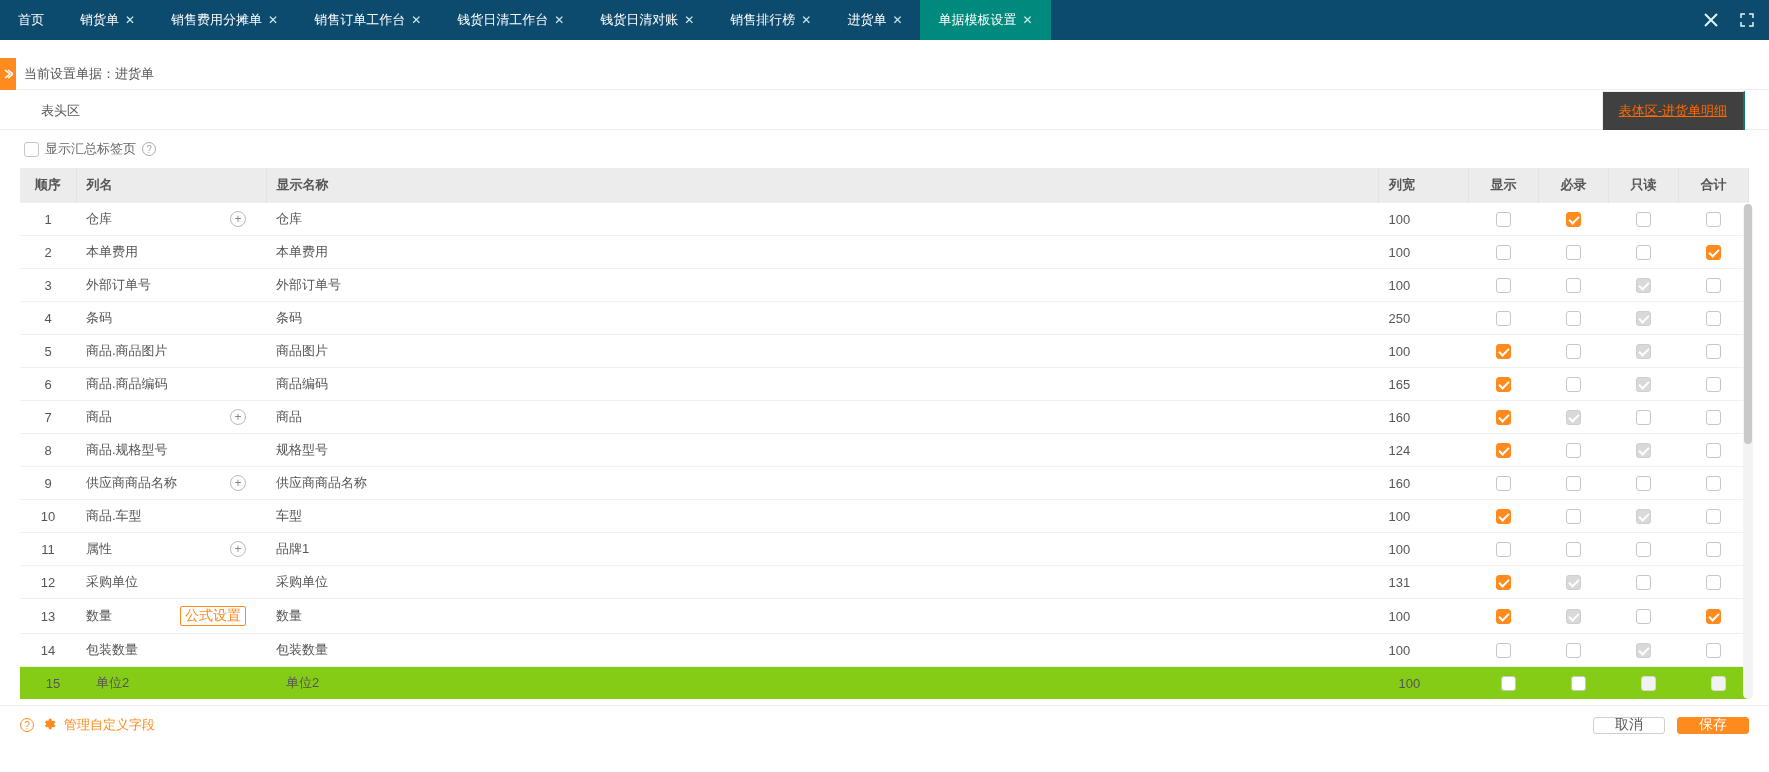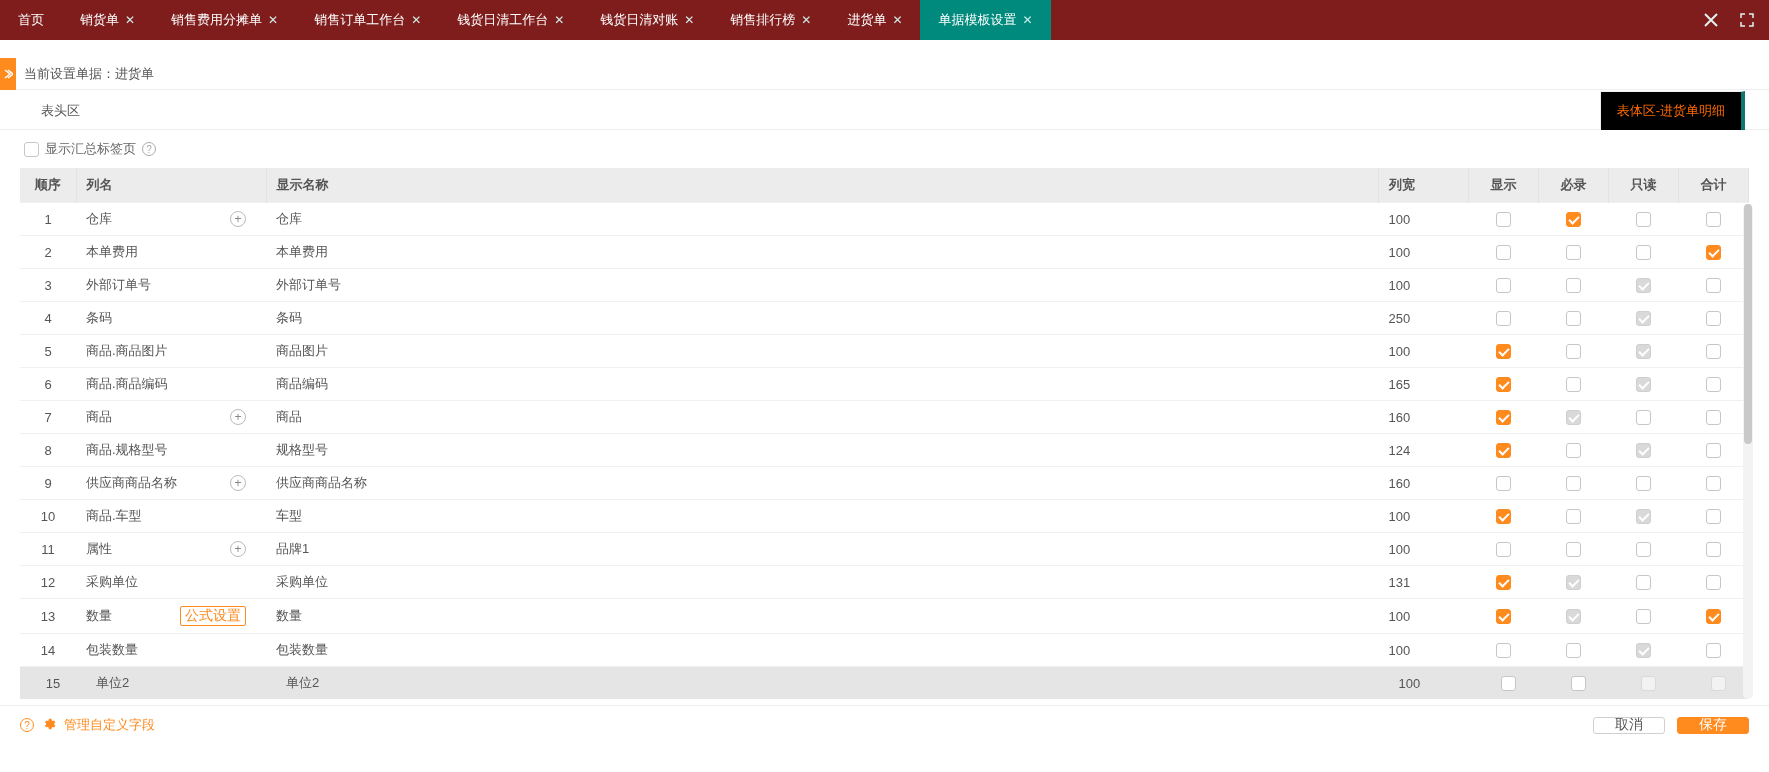--- a/index.html
+++ b/index.html
@@ -6,21 +6,21 @@
   body {
     font-family: "Microsoft YaHei", "PingFang SC", Arial, sans-serif;
     font-size: 13px;
     color: #333;
     background: #fff;
     width: 1769px;
   }
   
   .topbar {
     height: 40px;
-    background: #7f1d1d;
+    background: #0c4a6e;
     display: flex;
     align-items: stretch;
     color: #fff;
     position: relative;
   }
   .topbar .tabs { display: flex; height: 100%; }
   .topbar .tab {
     display: flex;
     align-items: center;
     padding: 0 18px;
@@ -77,22 +77,23 @@
     border-top: 1px solid transparent;
     border-left: 1px solid transparent;
     border-right: 1px solid transparent;
     position: relative;
     top: 1px;
   }
   .subtab.active {
     color: #ff6a00;
     border-top: 1px solid #eee;
     border-left: 1px solid #eee;
-    border-right: 4px solid #0f766e;
-    background: #000000;
+    border-right: 2px solid #0f766e;
+    background: #404040;
+    text-decoration: underline;
   }
   
   .summary-row {
     display: flex;
     align-items: center;
     padding: 10px 24px;
     gap: 6px;
     color: #666;
   }
   .help-circle {
@@ -114,21 +115,21 @@
     text-align: left;
     padding: 8px 10px;
     border-right: 1px solid #e3e3e3;
   }
   table.cfg th.center, table.cfg td.center { text-align: center; }
   table.cfg td {
     padding: 7px 10px;
     border-top: 1px solid #f0f0f0;
     color: #555;
   }
-  table.cfg tr.highlight td { background: #e5e5e5; padding-left: 20px; }
+  table.cfg tr.highlight td { background: #84cc16; padding-left: 20px; }
   .col-seq   { width: 56px; text-align: center;}
   .col-name  { width: 190px; }
   .col-disp  { }
   .col-width { width: 90px; }
   .col-chk   { width: 70px; text-align: center; }
   .plus-circle {
     width: 16px; height: 16px; border: 1px solid #bbb; border-radius: 50%;
     display: inline-flex; align-items: center; justify-content: center;
     font-size: 12px; color: #888; cursor: pointer;
     background: #fff;

